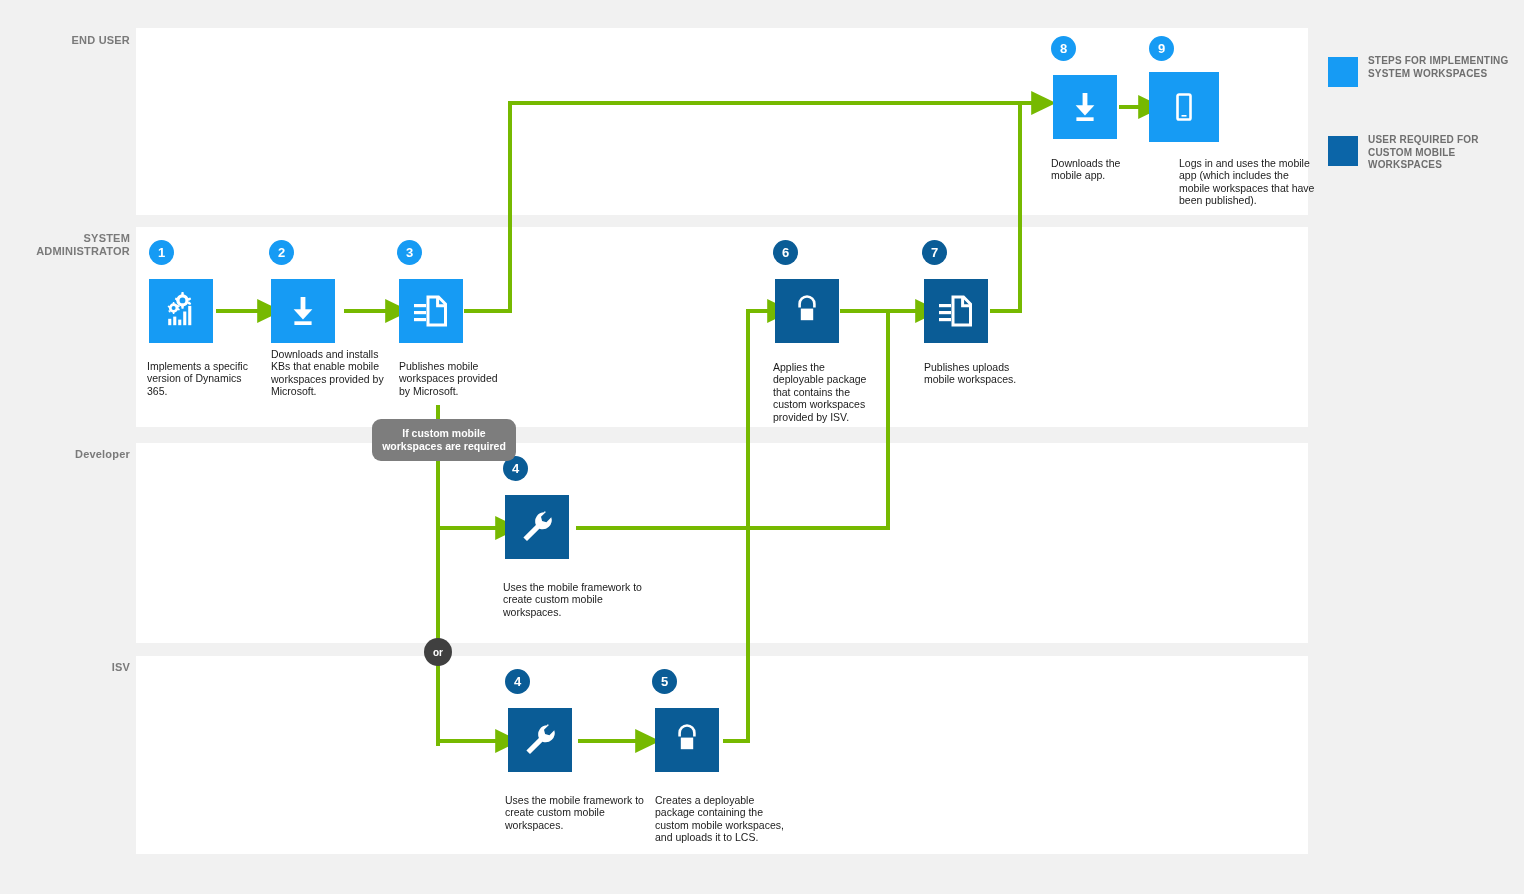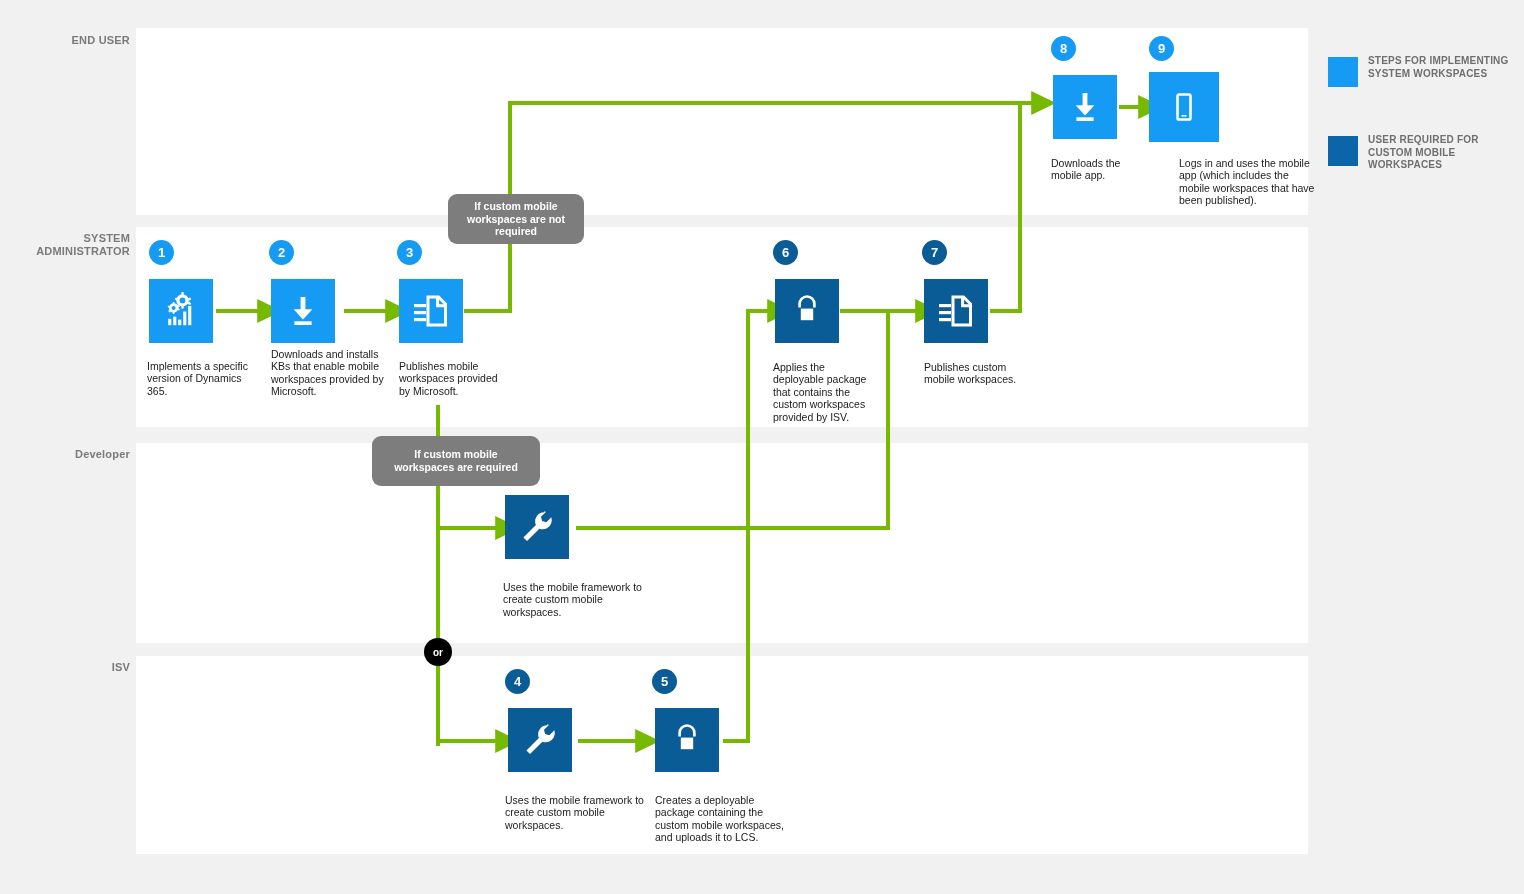--- a/index.html
+++ b/index.html
@@ -64,21 +64,21 @@
     font-size:10.5px;
     font-weight:bold;
     line-height:12.6px;
     text-align:center;
     display:flex;align-items:center;justify-content:center;
     z-index:5;
   }
   .orbubble{
     position:absolute;
     width:28px;height:28px;border-radius:50%;
-    background:#000000;color:#ffffff;
+    background:#404040;color:#ffffff;
     font-size:10px;font-weight:bold;
     display:flex;align-items:center;justify-content:center;
     z-index:5;
   }
 
   
   .legend-item{position:absolute;}
   .legend-swatch{position:absolute;width:30px;height:30px;}
   .legend-text{
     position:absolute;
@@ -260,21 +260,21 @@
           <g fill="#ffffff">
             <path d="M16 4h10.5l7 7v21H16z" fill="none" stroke="#ffffff" stroke-width="3"></path>
             <path d="M25.6 4.6v8.2h8.2" fill="none" stroke="#ffffff" stroke-width="3"></path>
             <rect x="2" y="11" width="12" height="3.2"></rect>
             <rect x="2" y="18" width="12" height="3.2"></rect>
             <rect x="2" y="25" width="12" height="3.2"></rect>
           </g>
         </svg>
       </span>
     </div>
-    <div class="caption" style="left:924px;top:361px;width:95px;">Publishes custom mobile workspaces.</div>
+    <div class="caption" style="left:924px;top:361px;width:95px;">Publishes uploads mobile workspaces.</div>
   </div>
 
   <div class="node">
     <div class="badge light" style="left:1051px;top:36px;">8</div>
     <div class="tile light" style="left:1053px;top:75px;">
       <span>
         <svg width="36" height="36" viewBox="0 0 36 36">
           <g fill="#ffffff">
             <rect x="15.6" y="4" width="4.8" height="15.5"></rect>
             <path d="M18 26.5 8.6 16.2h18.8z"></path>
@@ -292,23 +292,22 @@
       <span>
         <svg width="34" height="34" viewBox="0 0 34 34">
           <rect x="10.5" y="4.5" width="13" height="25" rx="1.6" fill="none" stroke="#ffffff" stroke-width="2.6"></rect>
           <rect x="14.5" y="25" width="5" height="1.6" fill="#ffffff"></rect>
         </svg>
       </span>
     </div>
     <div class="caption" style="left:1151px;top:157px;width:138px;margin-left:28px;">Logs in and uses the mobile app (which includes the mobile workspaces that have been published).</div>
   </div>
 
-  <div class="callout" style="left:448px;top:194px;width:128px;height:50px;padding:0 4px;">If custom mobile workspaces are not required</div>
-
-  <div class="callout" style="left:372px;top:436px;width:128px;height:50px;padding:0 20px;">If custom mobile workspaces are required</div>
+
+  <div class="callout" style="left:372px;top:419px;width:128px;height:42px;padding:0 8px;">If custom mobile workspaces are required</div>
 
   <div class="orbubble" style="left:424px;top:638px;">or</div>
 
   <div class="legend-item" style="left:1328px;top:57px;">
     <div class="legend-swatch" style="background:#169bf4;"></div>
     <div class="legend-text">STEPS FOR IMPLEMENTING SYSTEM WORKSPACES</div>
   </div>
 
   <div class="legend-item" style="left:1328px;top:136px;">
     <div class="legend-swatch" style="background:#0b65a8;"></div>

